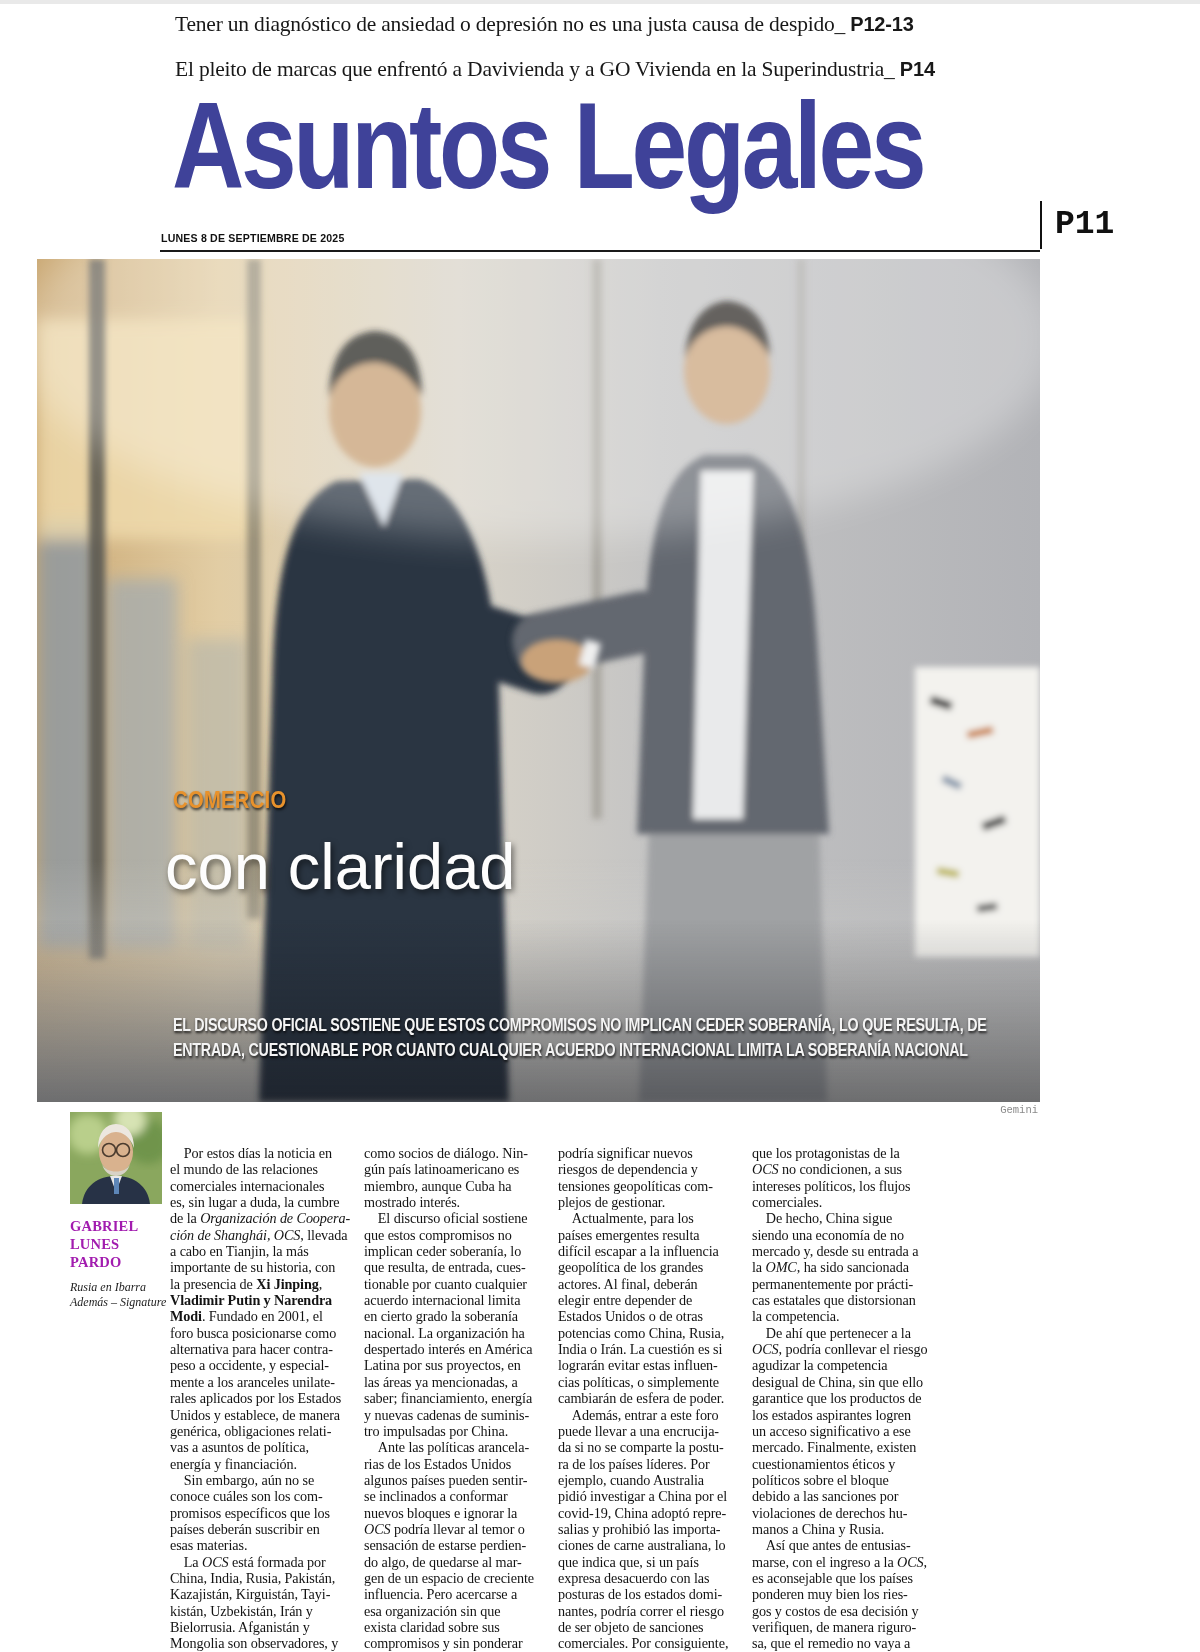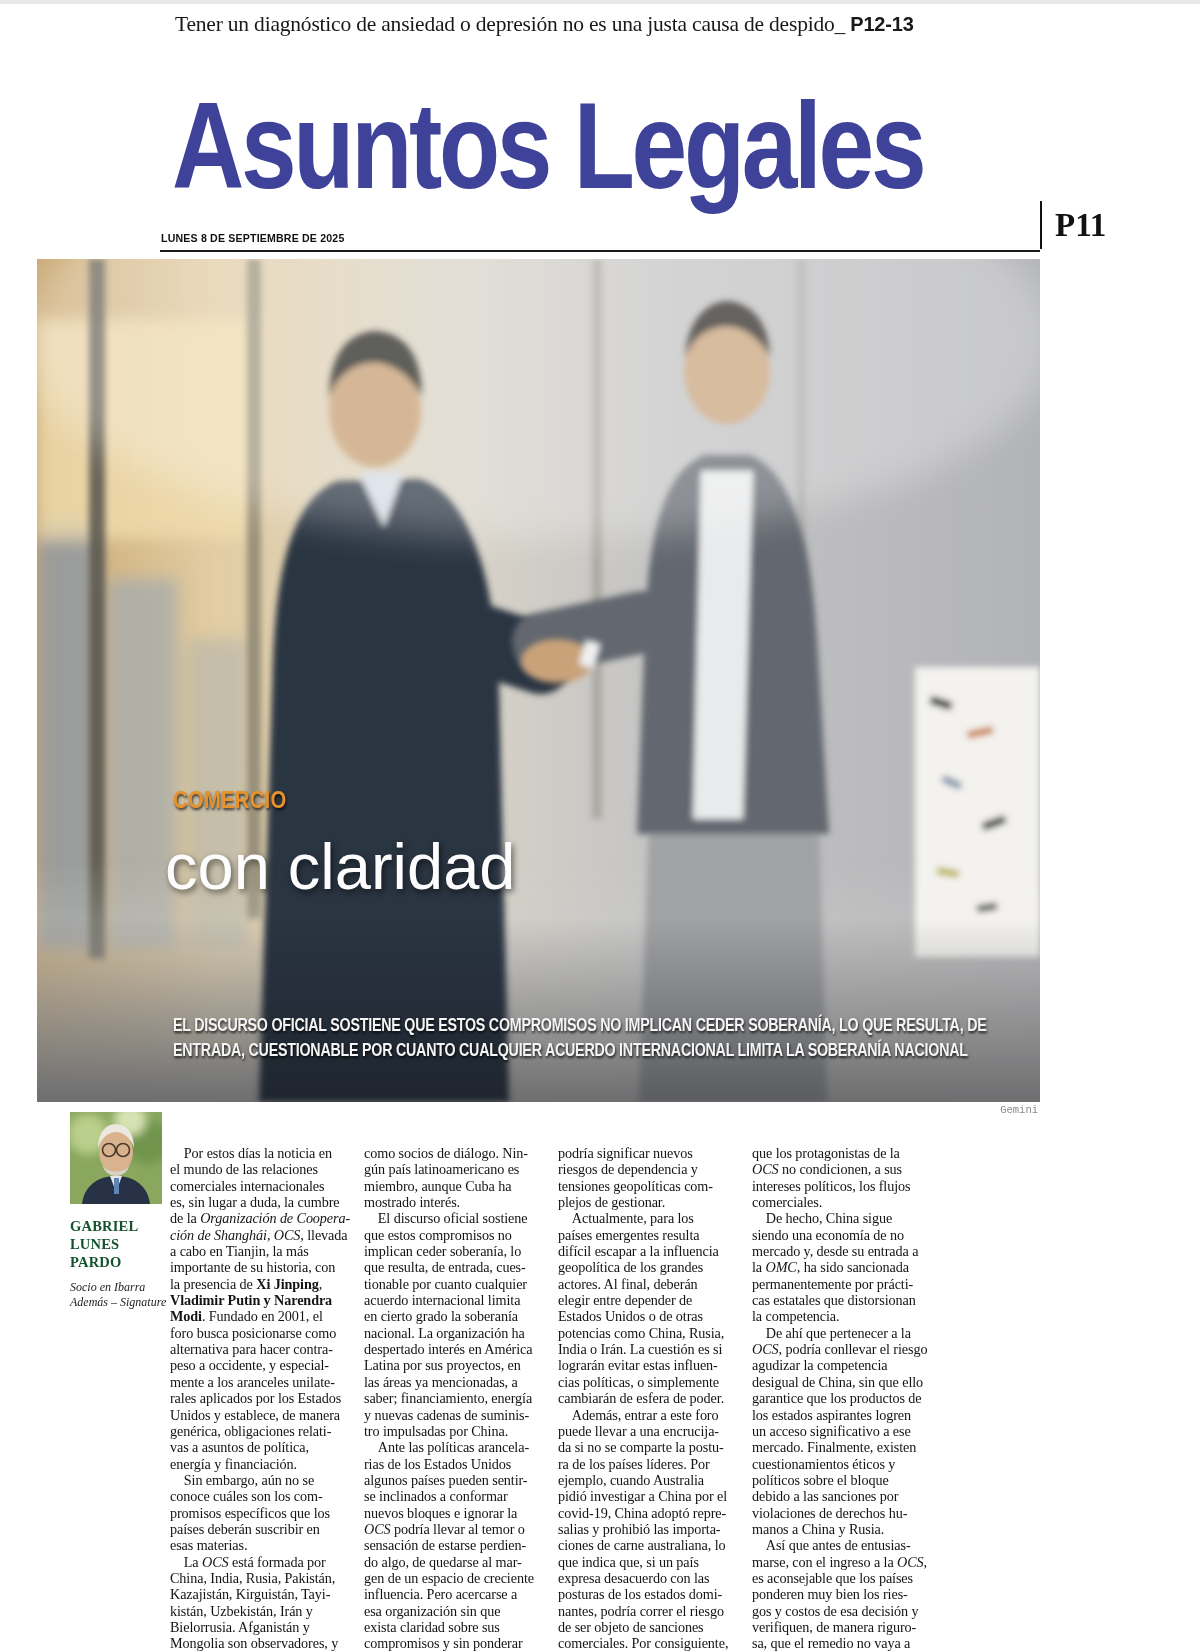--- a/index.html
+++ b/index.html
@@ -9,21 +9,21 @@
   .teaser{position:absolute;left:175px;white-space:nowrap;font-size:21.5px;
           letter-spacing:-0.2px;color:#181818;}
   .teaser .ref{font-family:"Liberation Sans",sans-serif;font-weight:bold;font-size:20px;}
   #teaser-1{top:8px;}
   #teaser-2{top:53px;}
   
   .masthead{position:absolute;left:172px;top:78px;font-family:"Liberation Sans",sans-serif;
             font-weight:bold;font-size:122px;line-height:1.05;letter-spacing:-4px;
             transform:scaleX(0.82);transform-origin:left top;white-space:nowrap;}
   .pageno{position:absolute;left:1040px;top:197px;height:48px;border-left:2px solid #111;
-          padding-left:13px;font-family:Liberation Serif, serif;font-weight:bold;
+          padding-left:13px;font-family:Liberation Mono, monospace;font-weight:bold;
           font-size:33px;line-height:48px;color:#111;}
   .dateline{position:absolute;left:161px;top:228px;font-family:"Liberation Sans",sans-serif;
             font-weight:bold;font-size:11.5px;letter-spacing:0.2px;color:#111;
             transform:scaleX(0.92);transform-origin:left top;}
   .toprule{position:absolute;left:160px;top:246px;width:880px;height:0;border-top:2px solid #1a1a1a;}
   
   .hero{position:absolute;left:37px;top:255px;width:1003px;height:843px;overflow:hidden;background:#7f1d1d;}
   .hero svg{position:absolute;left:0;top:0;}
   .kicker{position:absolute;left:136px;top:528px;font-family:"Liberation Sans",sans-serif;
           font-weight:bold;font-size:23px;letter-spacing:0.3px;
@@ -35,35 +35,36 @@
   .subhead{position:absolute;left:136px;top:753px;font-family:"Liberation Sans",sans-serif;
            font-weight:bold;font-size:19px;line-height:25px;color:#f4f4f4;letter-spacing:-0.3px;
            transform:scaleX(0.75);transform-origin:left top;white-space:nowrap;
            text-shadow:1px 2px 3px rgba(0,0,0,0.8);}
   .credit{position:absolute;right:162px;top:1100px;font-family:Liberation Mono, monospace;
           font-size:10.5px;color:#8b8b8b;text-align:right;}
   
   .byline{position:absolute;left:70px;top:1108px;width:100px;}
   .byline .headshot{width:92px;height:92px;overflow:hidden;background:#9db87a;}
   .byline .name{margin-top:13px;font-weight:bold;font-size:14.5px;line-height:18px;
-                letter-spacing:0.2px;color:#14532d;}
+                letter-spacing:0.2px;color:#a21caf;}
   .byline .role{margin-top:9px;font-style:italic;font-size:12px;line-height:15px;color:#222;}
   
   .columns{position:absolute;left:170px;top:1141px;width:812px;height:511px;overflow:hidden;
            display:flex;gap:0;}
   .col{width:194px;flex:0 0 194px;font-size:14.2px;line-height:16.35px;color:#131313;
        white-space:pre-wrap;letter-spacing:-0.1px;}
   .col .ln{min-height:16.35px;}
 </style>
 </head>
 <body>
 
 <div class="page">
 
   <div class="teaser" id="teaser-1"><span>Tener un diagnóstico de ansiedad o depresión no es una justa causa de despido_ </span><span class="ref">P12-13</span></div>
+  <div class="teaser" id="teaser-2"><span>El pleito de marcas que enfrentó a Davivienda y a GO Vivienda en la Superindustria_ </span><span class="ref">P14</span></div>
 
   <div class="masthead" style="color: rgb(63, 66, 153);">Asuntos Legales</div>
   <div class="pageno">P11</div>
   <div class="dateline">LUNES 8 DE SEPTIEMBRE DE 2025</div>
   <div class="toprule"></div>
 
   <div class="hero">
     <svg width="1003" height="843" viewBox="0 0 1003 843" preserveAspectRatio="none">
       <defs>
         <linearGradient id="bg" x1="0" y1="0" x2="1" y2="0">
@@ -177,21 +178,21 @@
         <circle cx="39" cy="38" r="6.5" fill="none" stroke="#4a3b2e" stroke-width="1.6"></circle>
         <circle cx="53" cy="38" r="6.5" fill="none" stroke="#4a3b2e" stroke-width="1.6"></circle>
         <line x1="45" y1="38" x2="47" y2="38" stroke="#4a3b2e" stroke-width="1.6"></line>
       </svg>
     </div>
     <div class="name">
       <div>GABRIEL</div>
       <div>LUNES PARDO</div>
     </div>
     <div class="role">
-      <div>Socio en Ibarra</div>
+      <div>Rusia en Ibarra</div>
       <div>Además – Signature</div>
     </div>
   </div>
 
   <div class="columns">
     <div class="col"><div class="ln">    Por estos días la noticia en</div><div class="ln">el mundo de las relaciones</div><div class="ln">comerciales internacionales</div><div class="ln">es, sin lugar a duda, la cumbre</div><div class="ln">de la <i>Organización de Coopera-</i></div><div class="ln"><i>ción de Shanghái, OCS</i>, llevada</div><div class="ln">a cabo en Tianjin, la más</div><div class="ln">importante de su historia, con</div><div class="ln">la presencia de <b>Xi Jinping</b>,</div><div class="ln"><b>Vladimir Putin y Narendra</b></div><div class="ln"><b>Modi</b>. Fundado en 2001, el</div><div class="ln">foro busca posicionarse como</div><div class="ln">alternativa para hacer contra-</div><div class="ln">peso a occidente, y especial-</div><div class="ln">mente a los aranceles unilate-</div><div class="ln">rales aplicados por los Estados</div><div class="ln">Unidos y establece, de manera</div><div class="ln">genérica, obligaciones relati-</div><div class="ln">vas a asuntos de política,</div><div class="ln">energía y financiación.</div><div class="ln">    Sin embargo, aún no se</div><div class="ln">conoce cuáles son los com-</div><div class="ln">promisos específicos que los</div><div class="ln">países deberán suscribir en</div><div class="ln">esas materias.</div><div class="ln">    La <i>OCS</i> está formada por</div><div class="ln">China, India, Rusia, Pakistán,</div><div class="ln">Kazajistán, Kirguistán, Tayi-</div><div class="ln">kistán, Uzbekistán, Irán y</div><div class="ln">Bielorrusia. Afganistán y</div><div class="ln">Mongolia son observadores, y</div><div class="ln">Turquía y Sri Lanka actúan</div></div>
     <div class="col"><div class="ln">como socios de diálogo. Nin-</div><div class="ln">gún país latinoamericano es</div><div class="ln">miembro, aunque Cuba ha</div><div class="ln">mostrado interés.</div><div class="ln">    El discurso oficial sostiene</div><div class="ln">que estos compromisos no</div><div class="ln">implican ceder soberanía, lo</div><div class="ln">que resulta, de entrada, cues-</div><div class="ln">tionable por cuanto cualquier</div><div class="ln">acuerdo internacional limita</div><div class="ln">en cierto grado la soberanía</div><div class="ln">nacional. La organización ha</div><div class="ln">despertado interés en América</div><div class="ln">Latina por sus proyectos, en</div><div class="ln">las áreas ya mencionadas, a</div><div class="ln">saber; financiamiento, energía</div><div class="ln">y nuevas cadenas de suminis-</div><div class="ln">tro impulsadas por China.</div><div class="ln">    Ante las políticas arancela-</div><div class="ln">rias de los Estados Unidos</div><div class="ln">algunos países pueden sentir-</div><div class="ln">se inclinados a conformar</div><div class="ln">nuevos bloques e ignorar la</div><div class="ln"><i>OCS</i> podría llevar al temor o</div><div class="ln">sensación de estarse perdien-</div><div class="ln">do algo, de quedarse al mar-</div><div class="ln">gen de un espacio de creciente</div><div class="ln">influencia. Pero acercarse a</div><div class="ln">esa organización sin que</div><div class="ln">exista claridad sobre sus</div><div class="ln">compromisos y sin ponderar</div><div class="ln">bien los costos y beneficios,</div></div>
     <div class="col"><div class="ln">podría significar nuevos</div><div class="ln">riesgos de dependencia y</div><div class="ln">tensiones geopolíticas com-</div><div class="ln">plejos de gestionar.</div><div class="ln">    Actualmente, para los</div><div class="ln">países emergentes resulta</div><div class="ln">difícil escapar a la influencia</div><div class="ln">geopolítica de los grandes</div><div class="ln">actores. Al final, deberán</div><div class="ln">elegir entre depender de</div><div class="ln">Estados Unidos o de otras</div><div class="ln">potencias como China, Rusia,</div><div class="ln">India o Irán. La cuestión es si</div><div class="ln">lograrán evitar estas influen-</div><div class="ln">cias políticas, o simplemente</div><div class="ln">cambiarán de esfera de poder.</div><div class="ln">    Además, entrar a este foro</div><div class="ln">puede llevar a una encrucija-</div><div class="ln">da si no se comparte la postu-</div><div class="ln">ra de los países líderes. Por</div><div class="ln">ejemplo, cuando Australia</div><div class="ln">pidió investigar a China por el</div><div class="ln">covid-19, China adoptó repre-</div><div class="ln">salias y prohibió las importa-</div><div class="ln">ciones de carne australiana, lo</div><div class="ln">que indica que, si un país</div><div class="ln">expresa desacuerdo con las</div><div class="ln">posturas de los estados domi-</div><div class="ln">nantes, podría correr el riesgo</div><div class="ln">de ser objeto de sanciones</div><div class="ln">comerciales. Por consiguiente,</div><div class="ln">no existe ninguna garantía de</div></div>
     <div class="col"><div class="ln">que los protagonistas de la</div><div class="ln"><i>OCS</i> no condicionen, a sus</div><div class="ln">intereses políticos, los flujos</div><div class="ln">comerciales.</div><div class="ln">    De hecho, China sigue</div><div class="ln">siendo una economía de no</div><div class="ln">mercado y, desde su entrada a</div><div class="ln">la <i>OMC</i>, ha sido sancionada</div><div class="ln">permanentemente por prácti-</div><div class="ln">cas estatales que distorsionan</div><div class="ln">la competencia.</div><div class="ln">    De ahí que pertenecer a la</div><div class="ln"><i>OCS</i>, podría conllevar el riesgo</div><div class="ln">agudizar la competencia</div><div class="ln">desigual de China, sin que ello</div><div class="ln">garantice que los productos de</div><div class="ln">los estados aspirantes logren</div><div class="ln">un acceso significativo a ese</div><div class="ln">mercado. Finalmente, existen</div><div class="ln">cuestionamientos éticos y</div><div class="ln">políticos sobre el bloque</div><div class="ln">debido a las sanciones por</div><div class="ln">violaciones de derechos hu-</div><div class="ln">manos a China y Rusia.</div><div class="ln">    Así que antes de entusias-</div><div class="ln">marse, con el ingreso a la <i>OCS</i>,</div><div class="ln">es aconsejable que los países</div><div class="ln">ponderen muy bien los ries-</div><div class="ln">gos y costos de esa decisión y</div><div class="ln">verifiquen, de manera riguro-</div><div class="ln">sa, que el remedio no vaya a</div><div class="ln">ser peor que la enfermedad.</div></div>
   </div>

